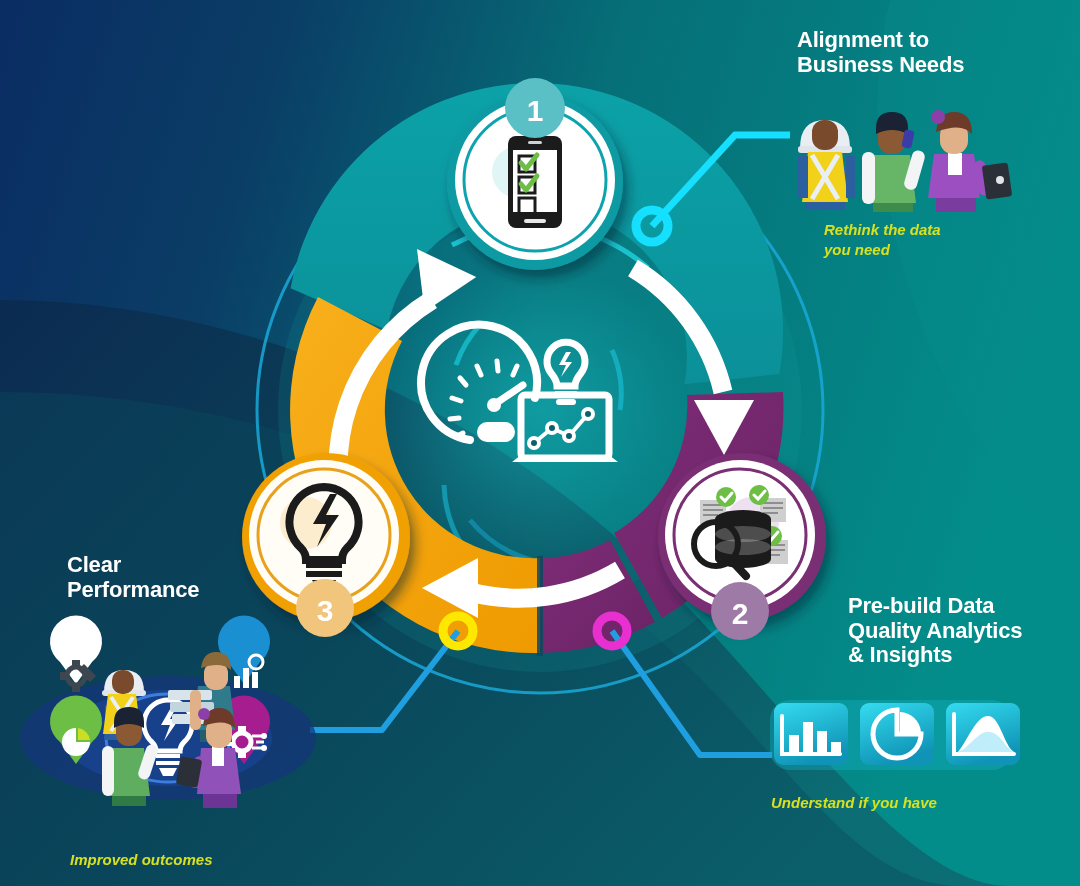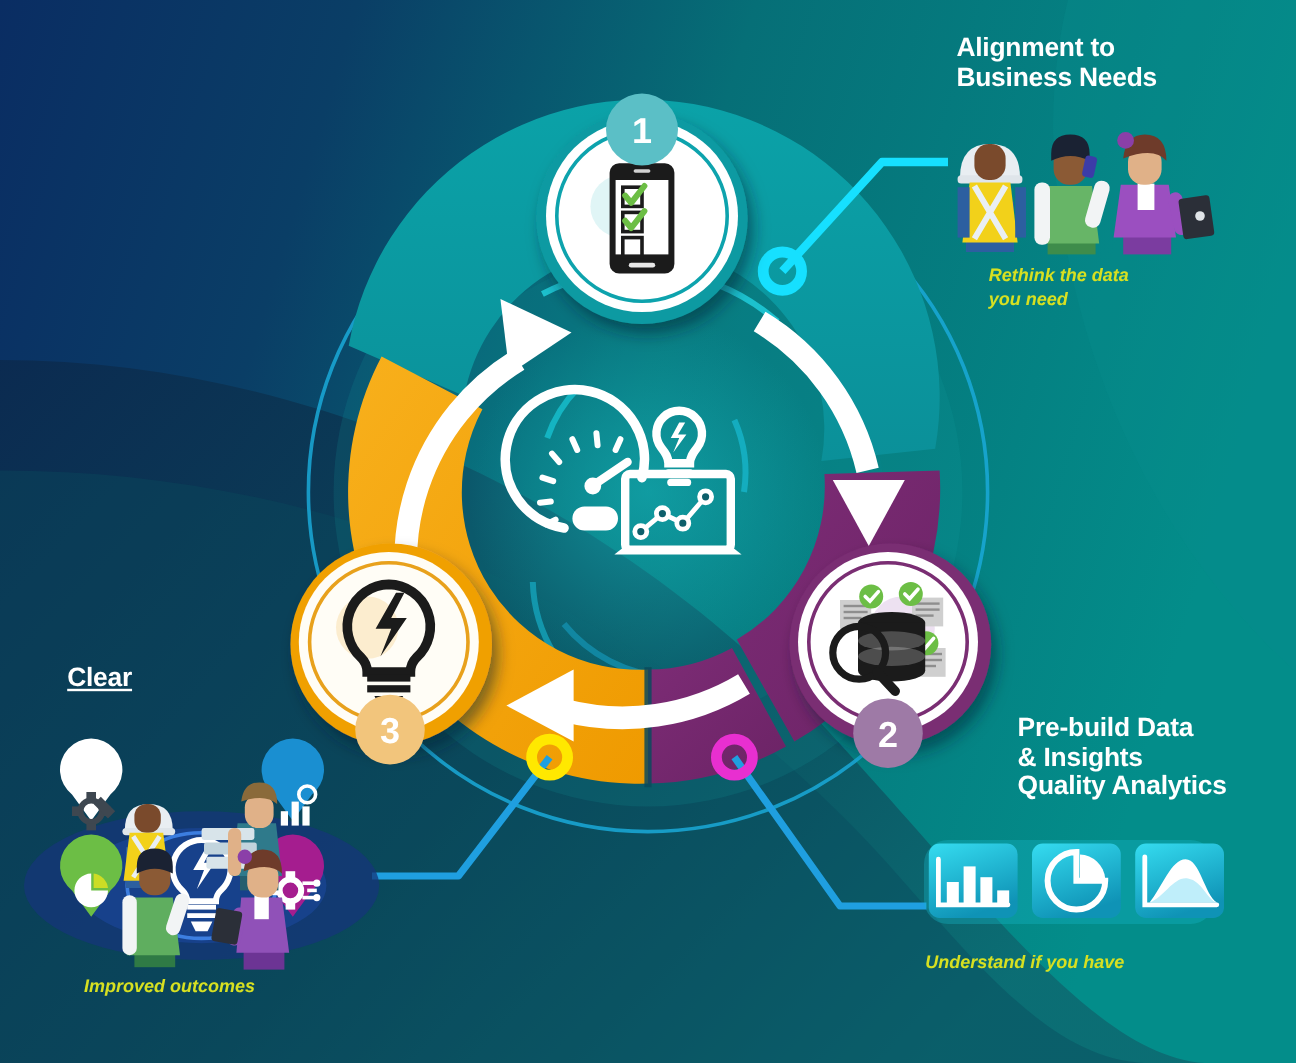--- a/index.html
+++ b/index.html
@@ -33,22 +33,22 @@
     font-weight: 700;
     font-style: italic;
     font-size: 15px;
     line-height: 1.3;
   }
 
   #hd1 { left: 797px; top: 28px; }
   #sub1 { left: 824px; top: 220px; }
   #hd2 { left: 804px; top: 594px; margin-left: 44px; }
   #sub2 { left: 771px; top: 793px; }
-  #hd3 { left: 56px; top: 553px; text-decoration: underline; }
-  #sub3 { left: 70px; top: 813px; }
+  #hd3 { left: 67px; top: 553px; }
+  #sub3 { left: 70px; top: 850px; }
 
   
   #main-svg { position: absolute; left: 0; top: 0; }
 
   .node-badge-txt {
     font-family: "Liberation Sans", sans-serif;
     font-weight: 700;
     font-size: 30px;
     fill: #ffffff;
     text-anchor: middle;
@@ -484,27 +484,28 @@
     <div>Alignment to</div>
     <div>Business Needs</div>
   </div>
   <div class="sub" id="sub1">
     <div>Rethink the data</div>
     <div>you need</div>
   </div>
 
   <div class="hd" id="hd2">
     <div>Pre-build Data</div>
+    <div>Quality Analytics</div>
     <div>&amp; Insights</div>
-    <div>Quality Analytics</div>
   </div>
   <div class="sub" id="sub2">
     <div>Understand if you have</div>
   </div>
 
   <div class="hd" id="hd3">
     <div>Clear</div>
+    <div>Performance</div>
   </div>
   <div class="sub" id="sub3">
     <div>Improved outcomes</div>
   </div>
 
 </div>
 
 </body></html>

